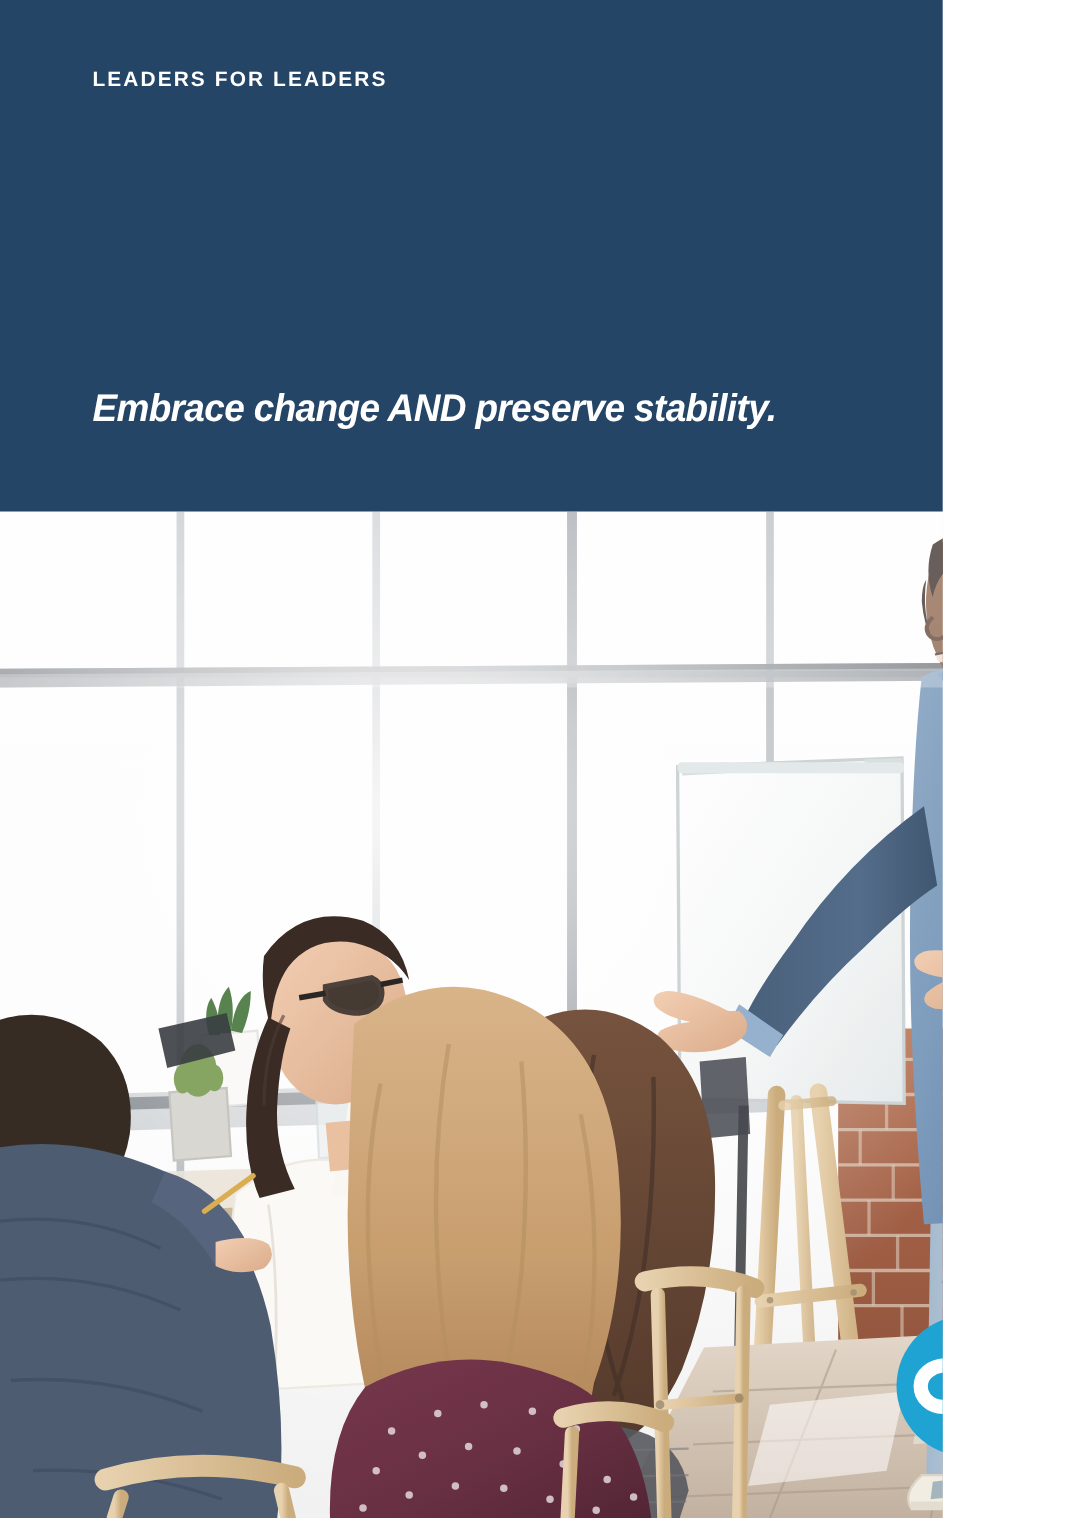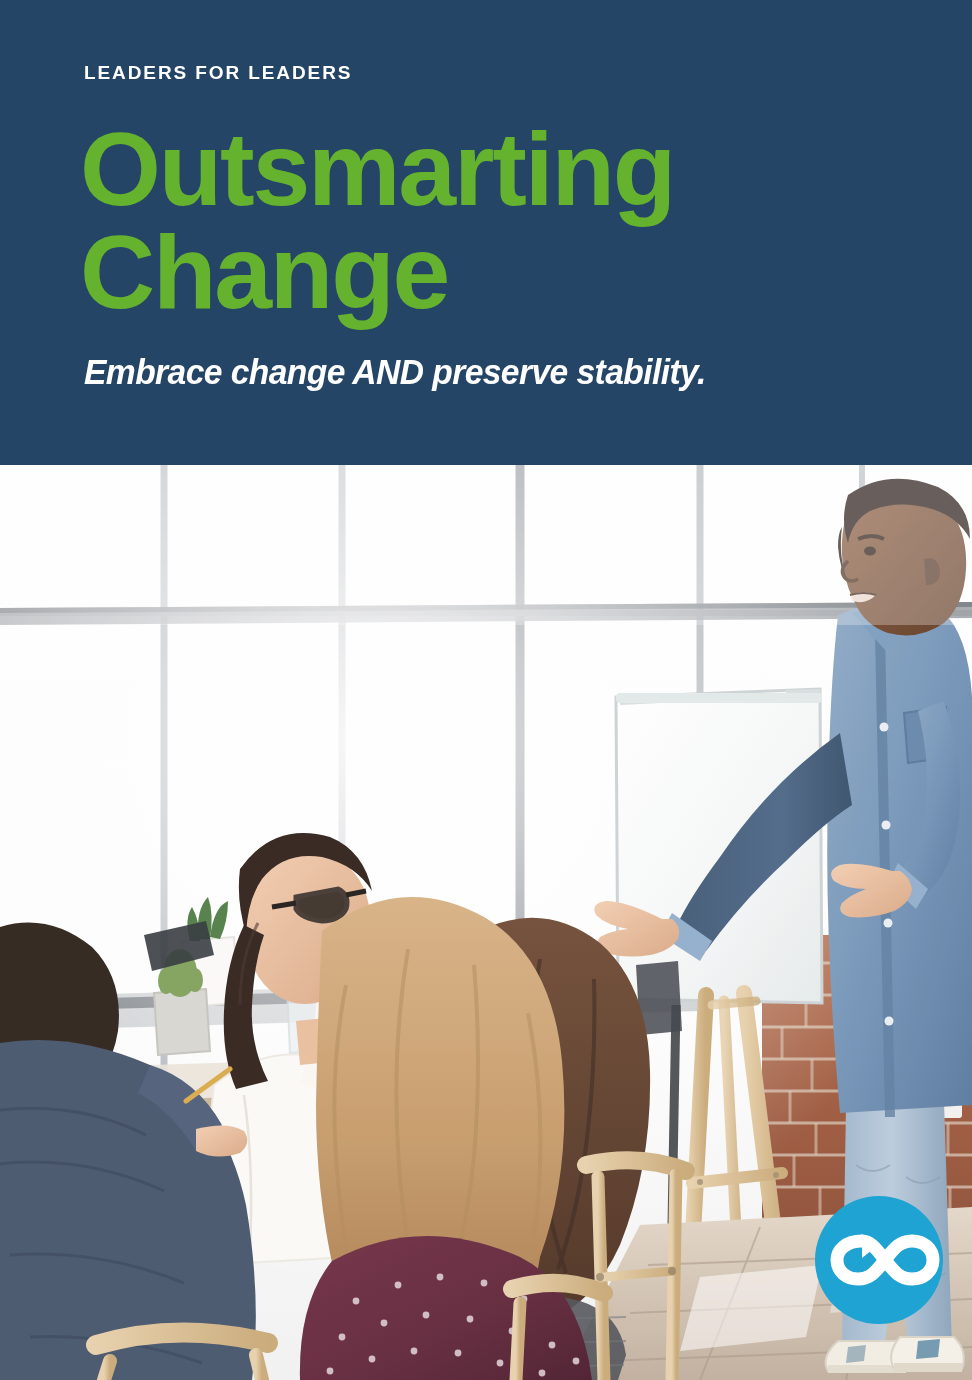--- a/index.html
+++ b/index.html
@@ -6,21 +6,21 @@
   * { margin:0; padding:0; box-sizing:border-box; }
   html, body {
     width:972px; height:1380px;
     background:#ffffff;
     font-family:"Liberation Sans", sans-serif;
     overflow:hidden;
   }
 
   .page {
     position:relative;
-    width:972px; height:1380px;
+    width:857px; height:1380px;
     overflow:hidden;
     background:#ffffff;
   }
 
   
   .header {
     position:absolute; left:0; top:0;
     width:972px; height:465px;
     background:#254567;
     z-index:30;
@@ -77,22 +77,20 @@
   .logo svg { display:block; width:128px; height:128px; }
 </style>
 </head>
 <body>
 
 <div class="page">
 
   <div class="header">
     <div class="eyebrow">LEADERS FOR LEADERS</div>
 
-    <div class="headline">Outsmarting
-Change</div>
 
     <div class="subhead">Embrace change AND preserve stability.</div>
   </div>
 
   <div class="photo">
     <svg class="photo-svg" viewBox="0 0 972 915" preserveAspectRatio="none">
       <defs>
         <linearGradient id="winGlow" x1="0" y1="0" x2="0" y2="1">
           <stop offset="0%" stop-color="#ffffff"></stop>
           <stop offset="55%" stop-color="#fdfefe"></stop>

